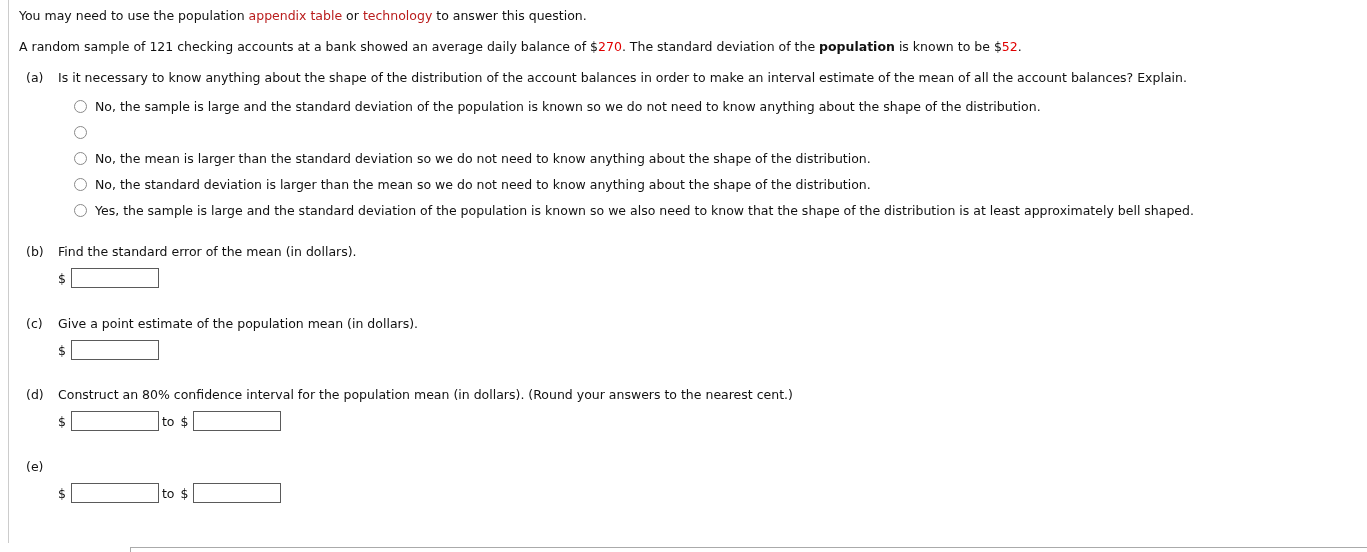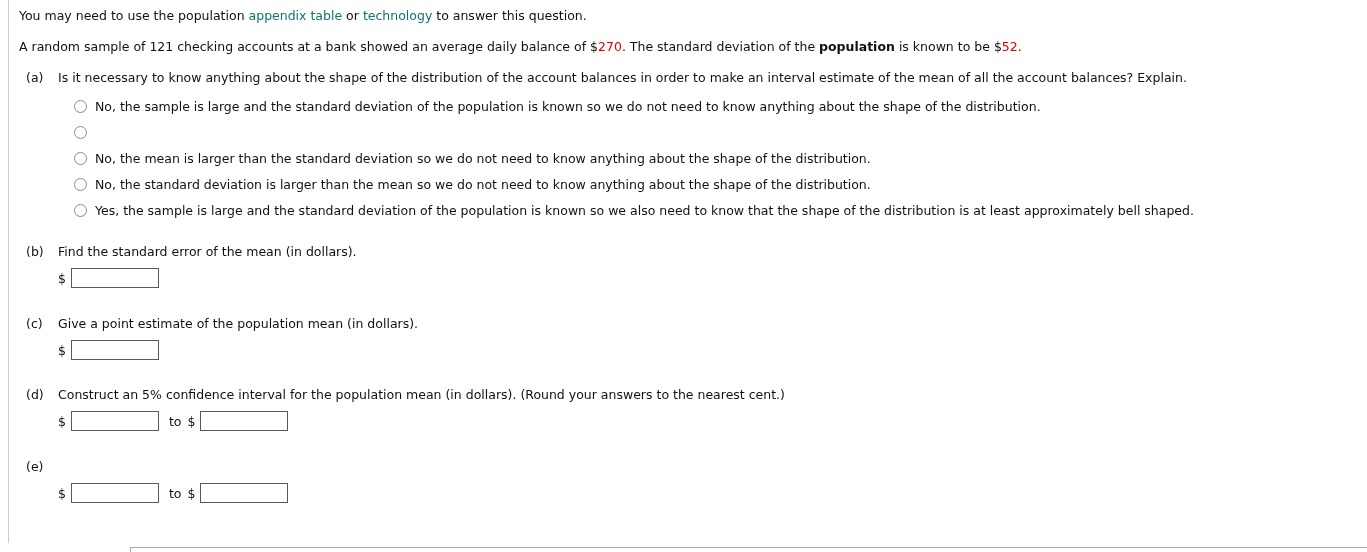--- a/index.html
+++ b/index.html
@@ -19,21 +19,21 @@
     top: 0;
     left: 8px;
     right: 0;
     height: 543px;
     border-left: 1px solid #cccccc;
     padding: 8px 0 0 10px;
     box-sizing: border-box;
     background: #ffffff;
   }
   p { margin: 0; line-height: 15px; }
-  a.qlink { color: #0f766e; text-decoration: none; cursor: pointer; }
+  a.qlink { color: #b91c1c; text-decoration: none; cursor: pointer; }
   .red { color: #e00000; }
   .bold { font-weight: bold; }
   .problem { margin-top: 16px; }
   .part { margin-top: 0; }
   .part-q { display: flex; line-height: 15px; padding-left: 7px; }
   .part-label { display: inline-block; width: 32px; flex: 0 0 32px; }
   .part-a { margin-top: 16px; }
   .part-b { margin-top: 21px; }
   .part-c { margin-top: 27px; }
   .part-d { margin-top: 26px; }
@@ -58,21 +58,21 @@
     box-sizing: border-box;
   }
   .answer-row {
     margin-top: 8px;
     padding-left: 39px;
     display: flex;
     align-items: center;
     height: 22px;
   }
   .dollar { margin-right: 5px; }
-  .to-label { margin-left: 10px; }
+  .to-label { margin-left: 3px; }
   .dollar2 { margin-left: 6px; margin-right: 5px; }
   input.answer {
     width: 80px;
     height: 18px;
     border: 1px solid #5a5a5a;
     background: #ffffff;
     font-family: "DejaVu Sans", "Liberation Sans", sans-serif;
     font-size: 12.5px;
     padding: 0 3px;
     box-sizing: content-box;
@@ -143,21 +143,21 @@
     </div>
     <div class="answer-row">
       <span class="dollar">$</span>
       <input class="answer" type="text" value="" style="">
     </div>
   </div>
 
   <div class="part part-d">
     <div class="part-q">
       <span class="part-label">(d)</span>
-      <span>Construct an 5% confidence interval for the population mean (in dollars). (Round your answers to the nearest cent.)</span>
+      <span>Construct an 80% confidence interval for the population mean (in dollars). (Round your answers to the nearest cent.)</span>
     </div>
     <div class="answer-row">
       <span class="dollar">$</span>
       <input class="answer" type="text" value="" style="">
       <span class="to-label">to</span>
       <span class="dollar2">$</span>
       <input class="answer" type="text" value="" style="">
     </div>
   </div>
 

